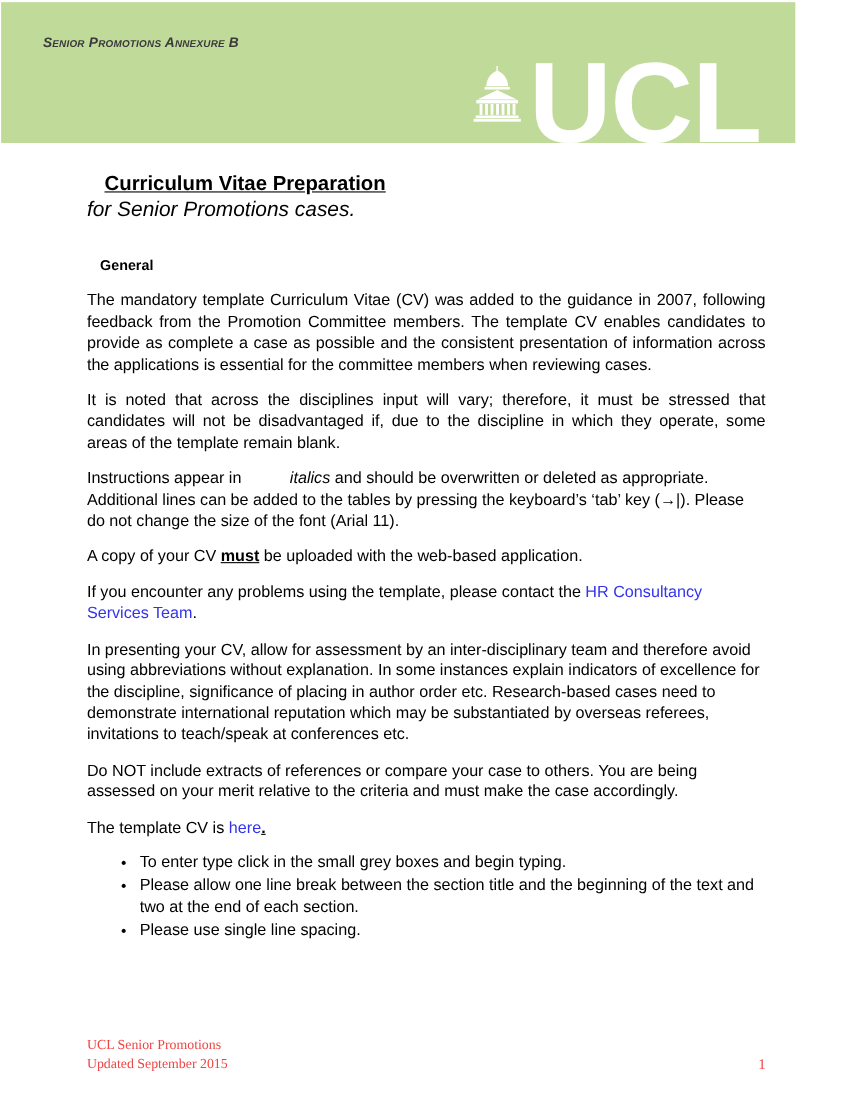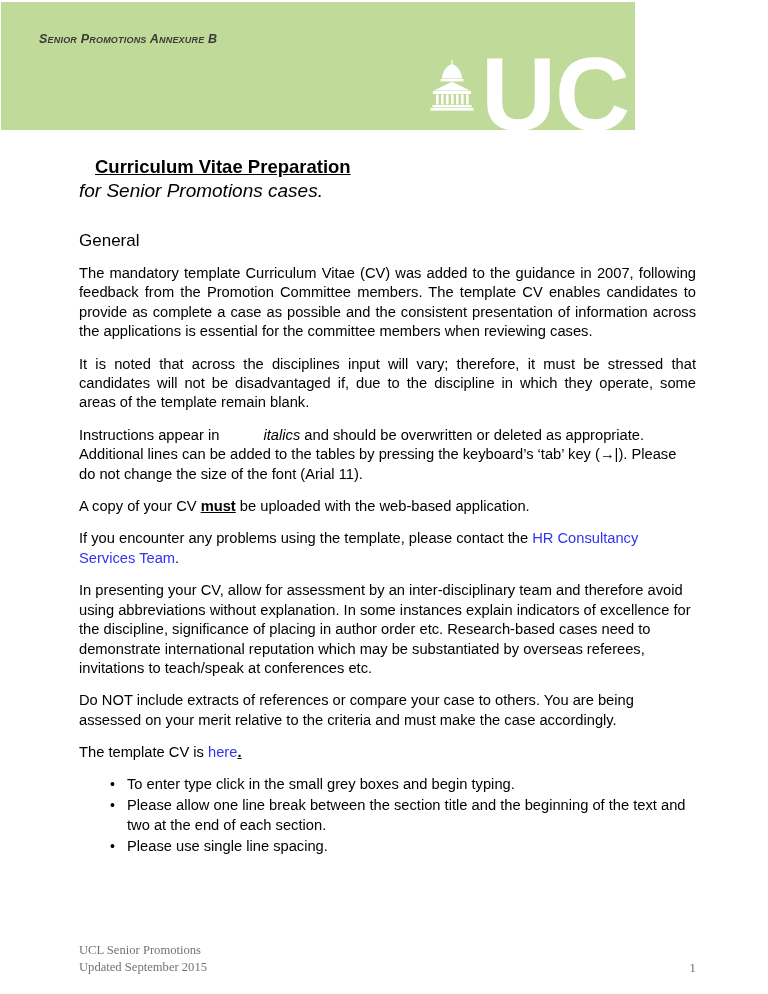--- a/index.html
+++ b/index.html
@@ -14,21 +14,21 @@
     font-family: "Liberation Sans", sans-serif;
     color: #000000;
     overflow: hidden;
   }
 
   
   .header-band {
     position: absolute;
     top: 2px;
     left: 1px;
-    width: 634px;
+    width: 722px;
     height: 128px;
     background: #c0da9a;
     overflow: hidden;
   }
   .header-label {
     position: absolute;
     top: 30px;
     left: 38px;
     font-family: "Liberation Sans", sans-serif;
     font-style: italic;
@@ -86,23 +86,23 @@
     display: inline-block;
     line-height: 24px;
   }
   .doc-subtitle {
     font-style: italic;
     font-size: 19px;
     margin: 2px 0 0 0;
     line-height: 19px;
   }
   h2.section-heading {
-    font-size: 17px;
-    font-weight: normal;
-    margin: 30px 0 0 0;
+    font-size: 13px;
+    font-weight: bold;
+    margin: 30px 0 0 12px;
     line-height: 21px;
   }
   p.para {
     margin: 13px 0 0 0;
   }
   p.justify { text-align: justify; }
   p.left    { text-align: left; }
   p.italic  { font-style: italic; }
   .gap-lg   { margin-top: 27px; }
   .gap-md   { margin-top: 22px; }
@@ -134,21 +134,21 @@
 
   
   .footer {
     position: absolute;
     left: 79px;
     top: 942px;
     width: 617px;
     font-family: "Liberation Serif", serif;
     font-size: 12.6px;
     line-height: 17px;
-    color: #737373;
+    color: #ef4444;
   }
   .footer-row { position: relative; }
   .footer-page {
     position: absolute;
     right: 0;
     top: 0;
     font-family: "Liberation Serif", serif;
     font-size: 13.5px;
   }
 </style>

